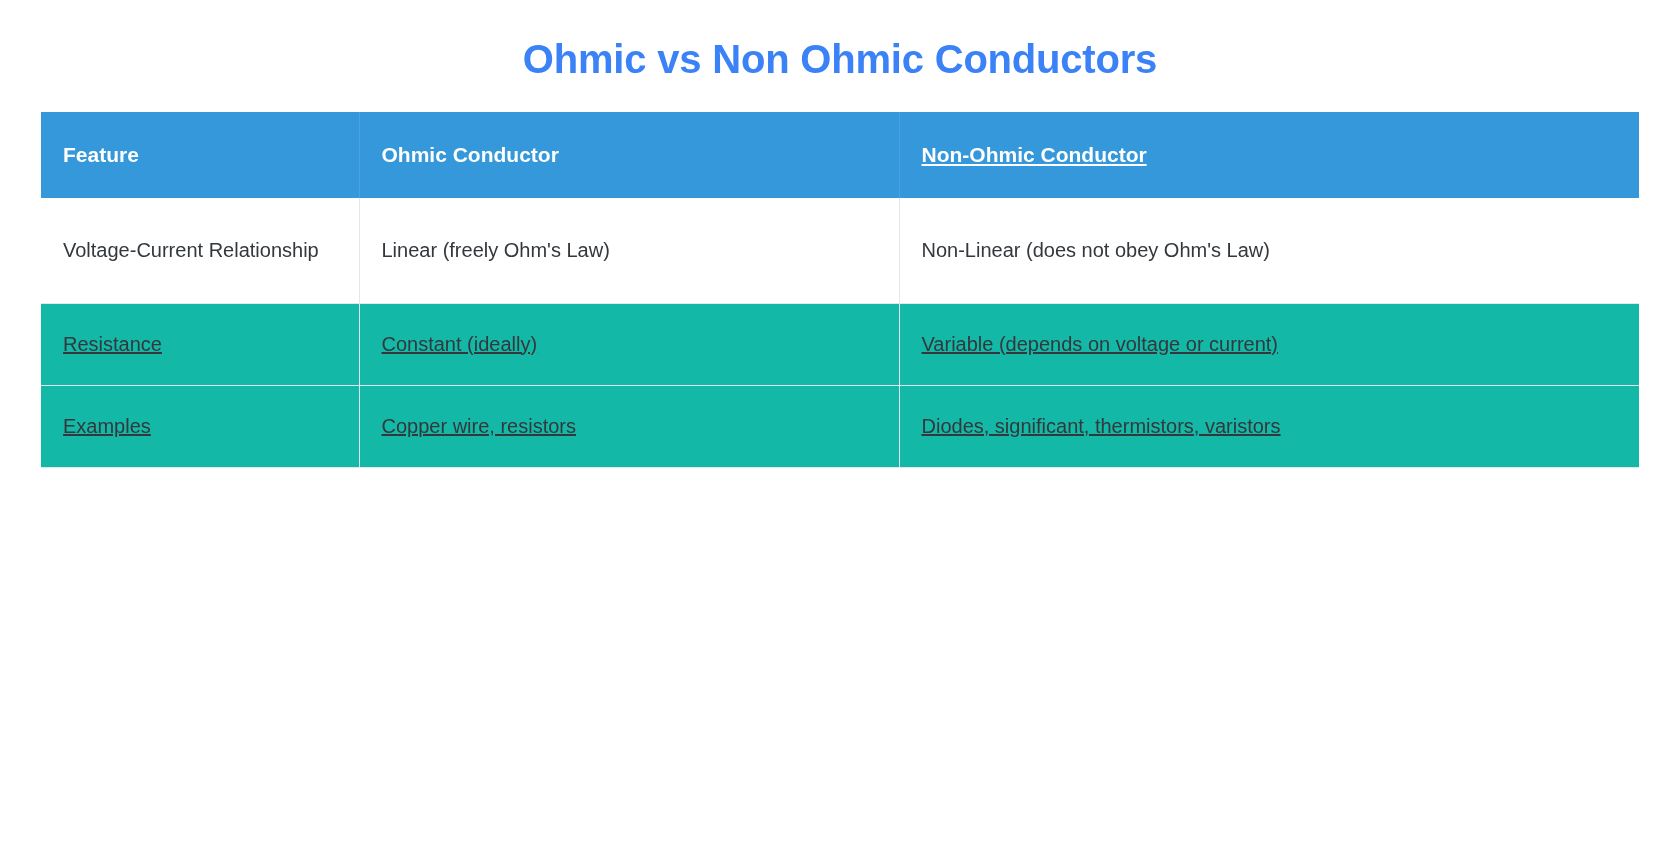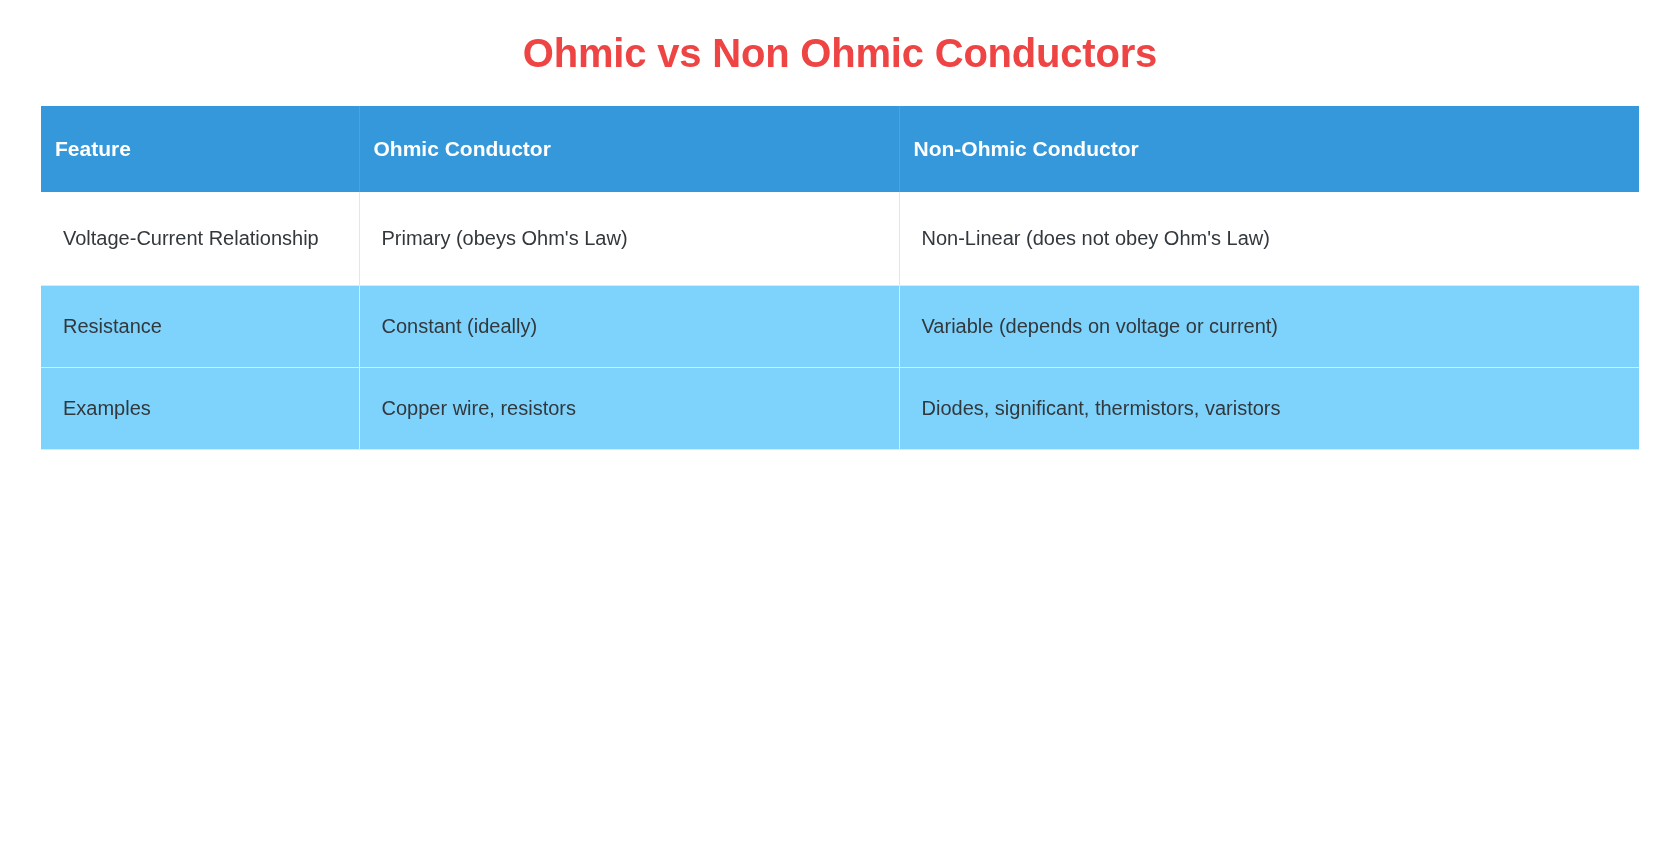--- a/index.html
+++ b/index.html
@@ -20,23 +20,23 @@
     height: 850px;
     position: relative;
     background: #ffffff;
     box-sizing: border-box;
   }
 
   .title {
     text-align: center;
     font-size: 40px;
     font-weight: bold;
-    color: #ef4444;
+    color: #3b82f6;
     letter-spacing: -0.2px;
-    margin: 0;
+    margin: 6px;
     padding-top: 28px;
     padding-bottom: 0;
     line-height: 1.25;
   }
 
   .table-wrap {
     margin: 28px 41px 0 41px;
     width: 1598px;
     box-sizing: border-box;
     background: #ffffff;
@@ -52,46 +52,46 @@
   table.cmp col.c0 { width: 318px; }
   table.cmp col.c1 { width: 540px; }
   table.cmp col.c2 { width: 740px; }
 
   table.cmp thead th {
     background: #3498db;
     color: #ffffff;
     font-size: 21px;
     font-weight: bold;
     text-align: left;
-    padding: 22px 22px 22px 14px;
+    padding: 22px 22px 22px 22px;
     height: 86px;
     box-sizing: border-box;
     vertical-align: middle;
     border-right: 1px solid #4aa3de;
     white-space: nowrap;
   }
-  table.cmp thead th:last-child { border-right: none; }
+  table.cmp thead th:last-child { border-right: none; text-decoration: underline; }
 
   table.cmp tbody td {
     font-size: 20px;
     color: #33383d;
     text-align: left;
     padding: 18px 22px;
     vertical-align: middle;
     line-height: 1.55;
     border-right: 1px solid #e3e6ea;
     border-bottom: 1px solid #e3e6ea;
     box-sizing: border-box;
   }
   table.cmp tbody td:last-child { border-right: none; margin-top: 18px; }
 
   table.cmp tbody tr.even td { background: #ffffff; }
-  table.cmp tbody tr.odd  td { background: #7dd3fc; }
+  table.cmp tbody tr.odd  td { background: #14b8a6; text-decoration: underline; }
 
-  table.cmp tbody tr.r-tall td { height: 93px; }
+  table.cmp tbody tr.r-tall td { height: 105px; }
   table.cmp tbody tr.r-short td { height: 82px; }
 
   .scroll-track {
     margin: 0 41px;
     width: 1598px;
     height: 8px;
     background: #ffffff;
   }
 </style>
 </head>
@@ -112,21 +112,21 @@
         <tr>
           <th>Feature</th>
           <th>Ohmic Conductor</th>
           <th>Non-Ohmic Conductor</th>
         </tr>
       </thead>
       <tbody>
 
         <tr class="even r-tall">
           <td>Voltage-Current Relationship</td>
-          <td>Primary (obeys Ohm's Law)</td>
+          <td>Linear (freely Ohm's Law)</td>
           <td>Non-Linear (does not obey Ohm's Law)</td>
         </tr>
 
         <tr class="odd r-short">
           <td>Resistance</td>
           <td>Constant (ideally)</td>
           <td>Variable (depends on voltage or current)</td>
         </tr>
 
 

